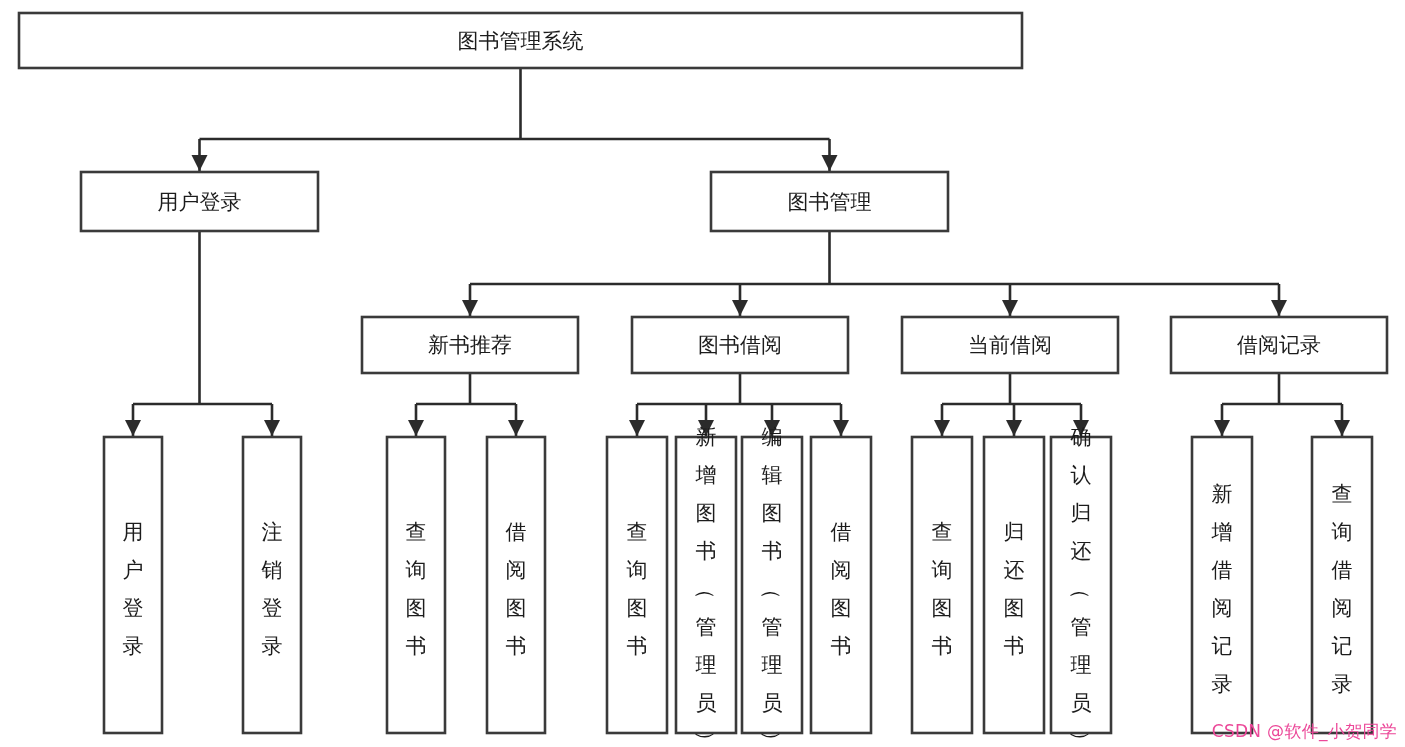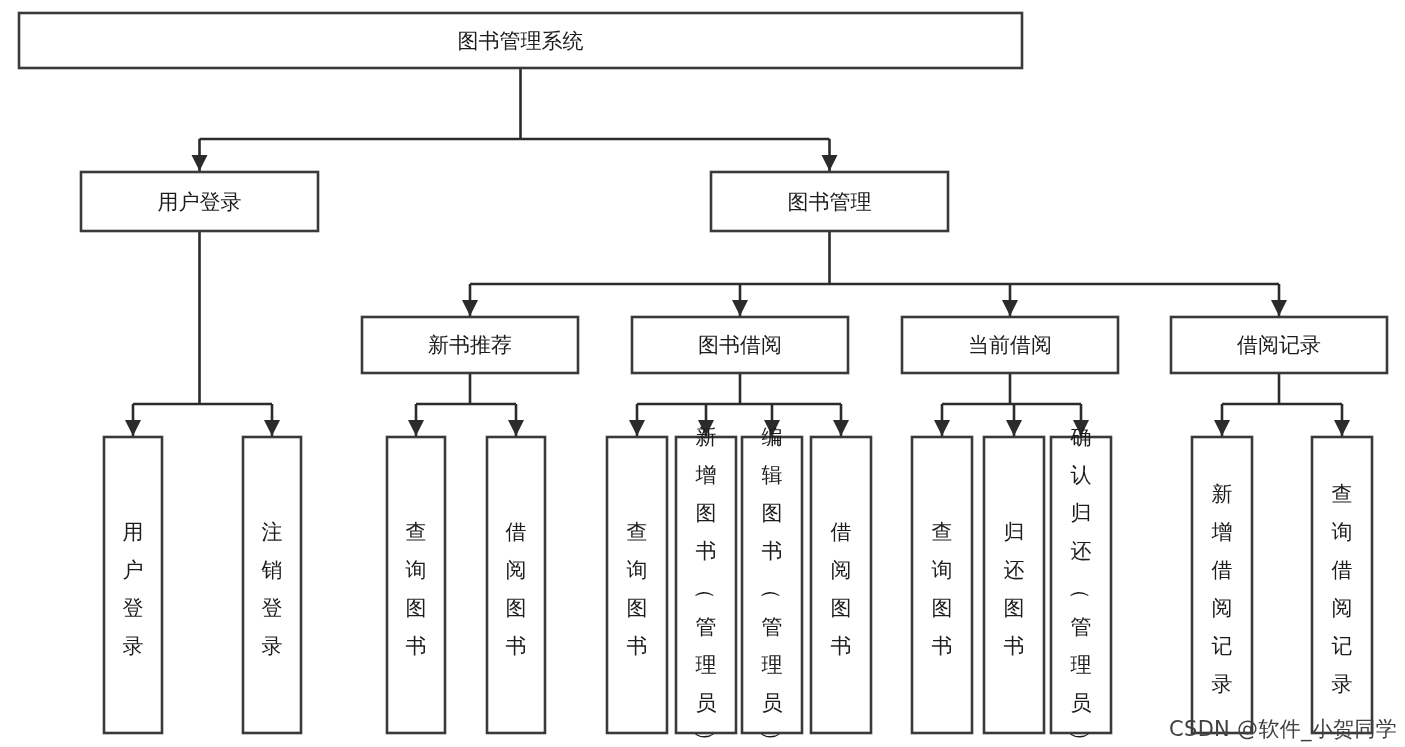--- a/index.html
+++ b/index.html
@@ -50,22 +50,22 @@
     font-family: "DejaVu Sans", "Liberation Sans", sans-serif;
     font-size: 21px;
     fill: #1c1c1c;
     text-anchor: middle;
   }
   .watermark {
     position: absolute;
     right: 8px;
     bottom: 4px;
     font-family: "DejaVu Sans", "Liberation Sans", sans-serif;
-    font-size: 21px;
-    color: #404040;
+    font-size: 17px;
+    color: #ec4899;
     white-space: nowrap;
     letter-spacing: 0.3px;
   }
 </style>
 </head>
 <body>
 
 <div id="diagram-root">
   <svg id="flow" viewBox="0 0 1405 747">
     <g id="connector-layer">

